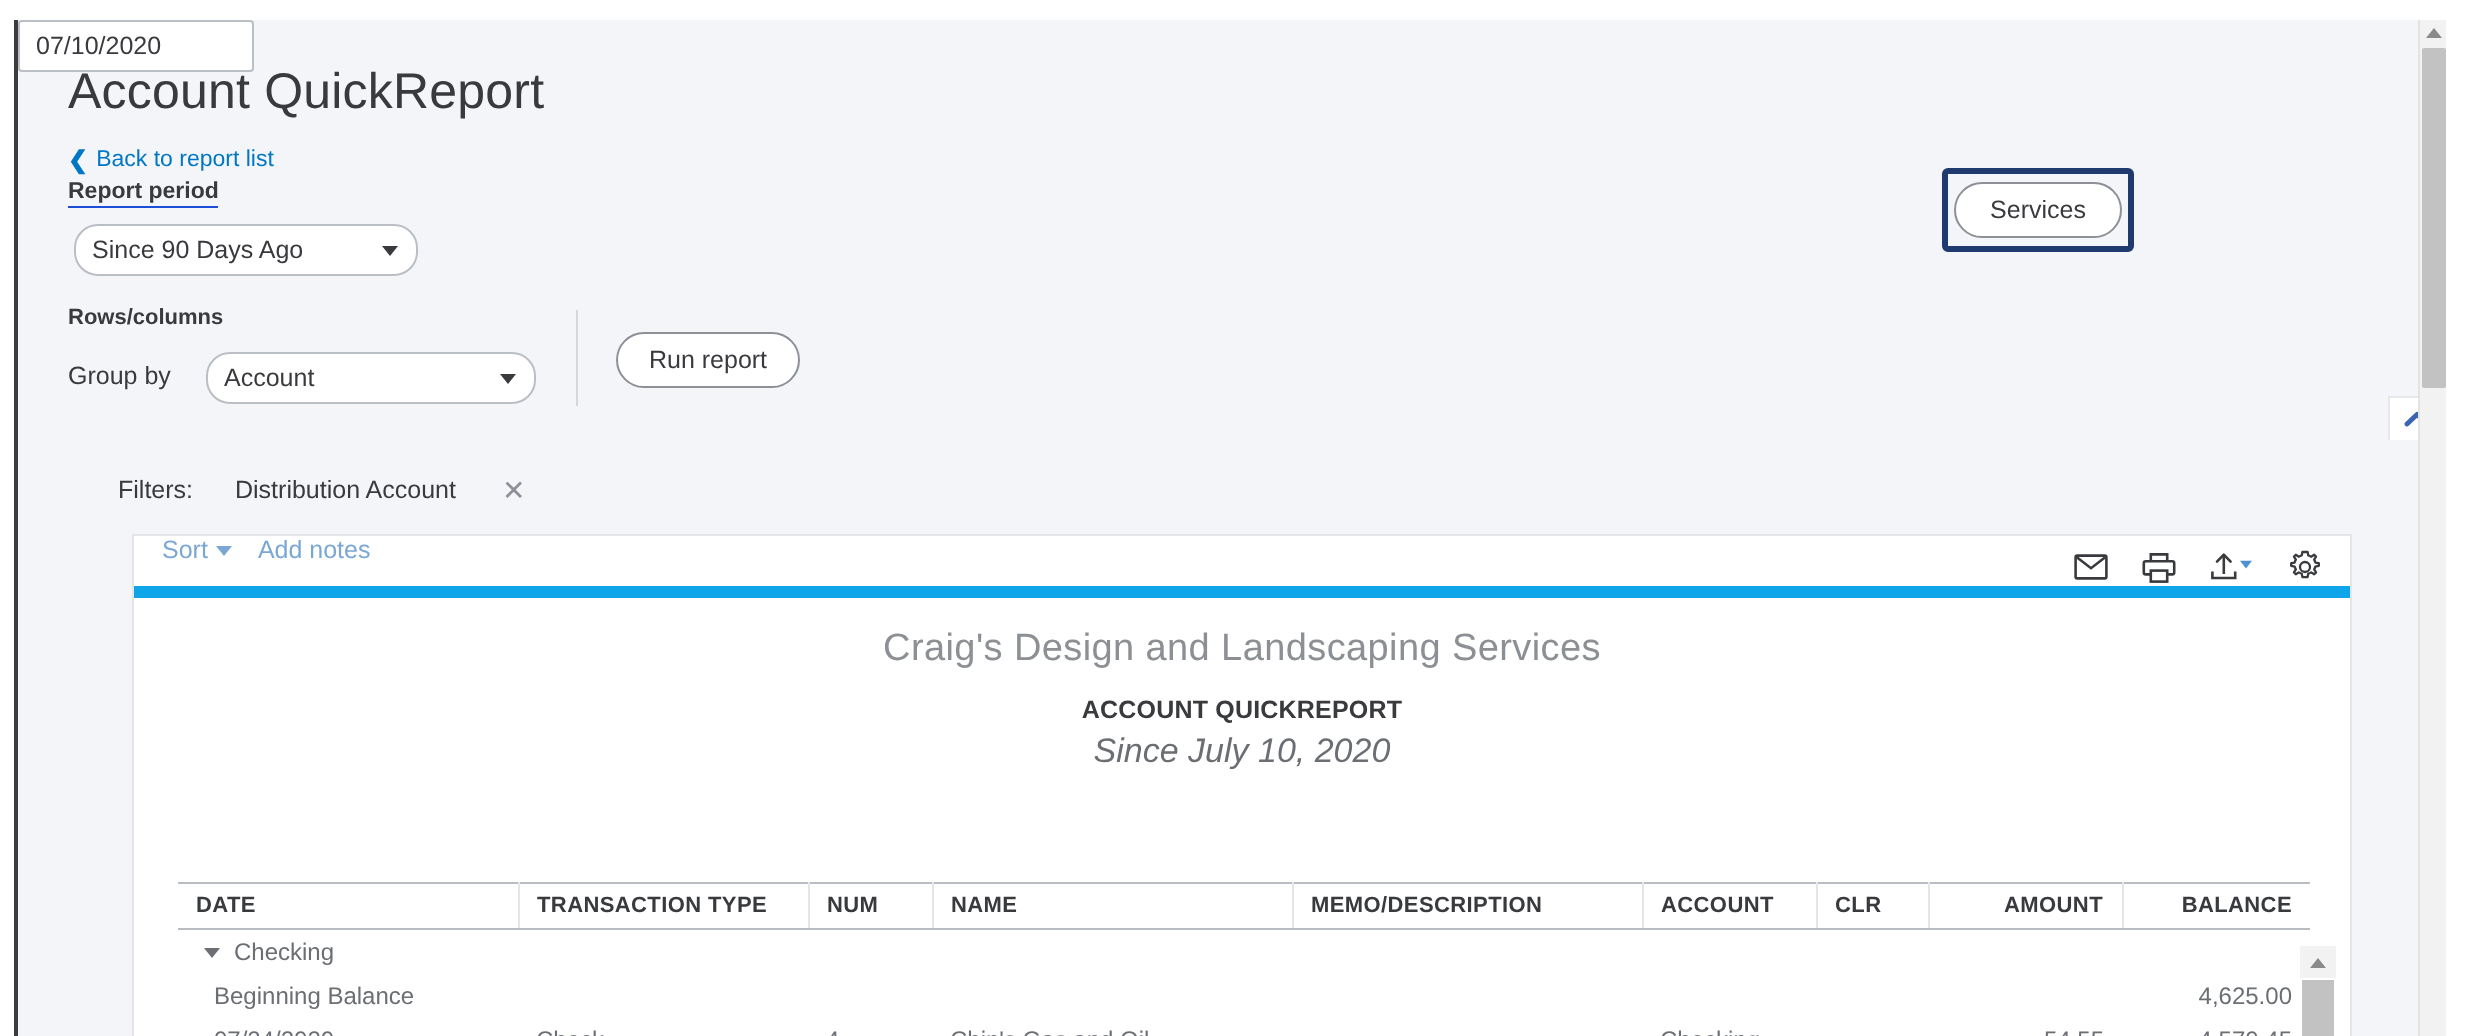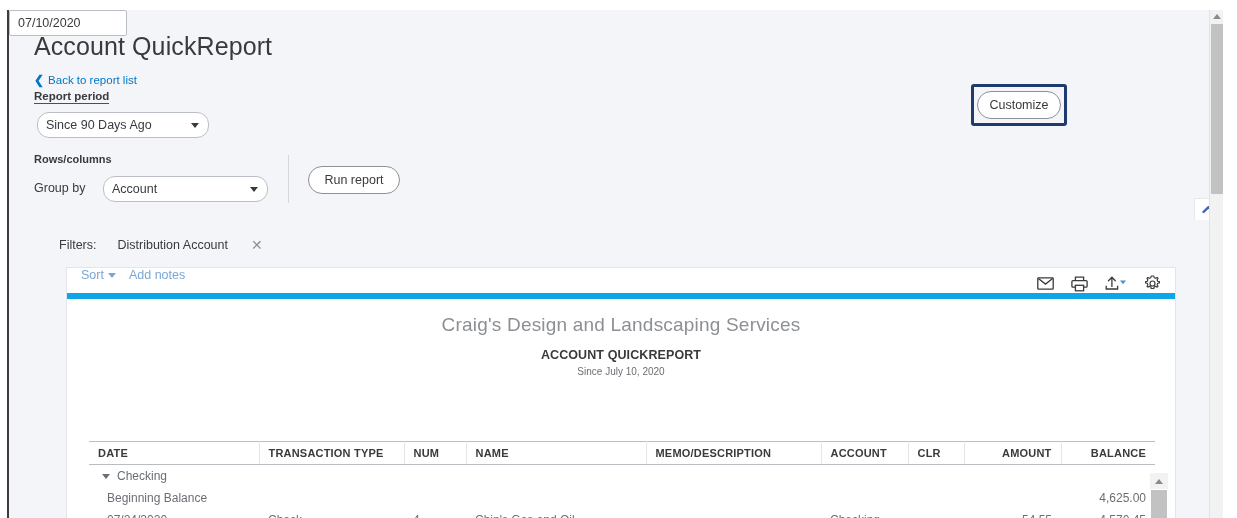--- a/index.html
+++ b/index.html
@@ -295,22 +295,23 @@
   }
   .report-name {
     margin-top: 12px;
     font-size: 12.5px;
     font-weight: bold;
     color: #393a3d;
     letter-spacing: 0.1px;
   }
   .report-range {
     margin-top: 4px;
-    font-size: 10px;
+    font-size: 17px;
     color: #6b6e73;
+    font-style: italic;
   }
 
   
   .table-wrap {
     position: absolute;
     left: 22px; top: 142px;
     width: 1066px;
   }
   table.rpt {
     width: 1066px;
@@ -414,21 +415,21 @@
       <div class="select-box" id="groupby-select">
         <span>Account</span>
         <span class="caret"></span>
       </div>
 
       <div class="vdivider"></div>
 
       <div class="run-report-btn">Run report</div>
 
       <div class="focus-ring"></div>
-      <div class="customize-btn">Customize</div>
+      <div class="customize-btn">Services</div>
 
       <div class="collapse-btn">
         <svg width="13" height="9" viewBox="0 0 13 9">
           <path d="M1.5 7 L6.5 2.2 L11.5 7" stroke="#3b65b0" stroke-width="2.4" fill="none" stroke-linecap="round" stroke-linejoin="round"></path>
         </svg>
       </div>
 
       <div class="filters-row">
         <span class="flabel">Filters:</span>
         <span class="fchip">Distribution Account</span>

